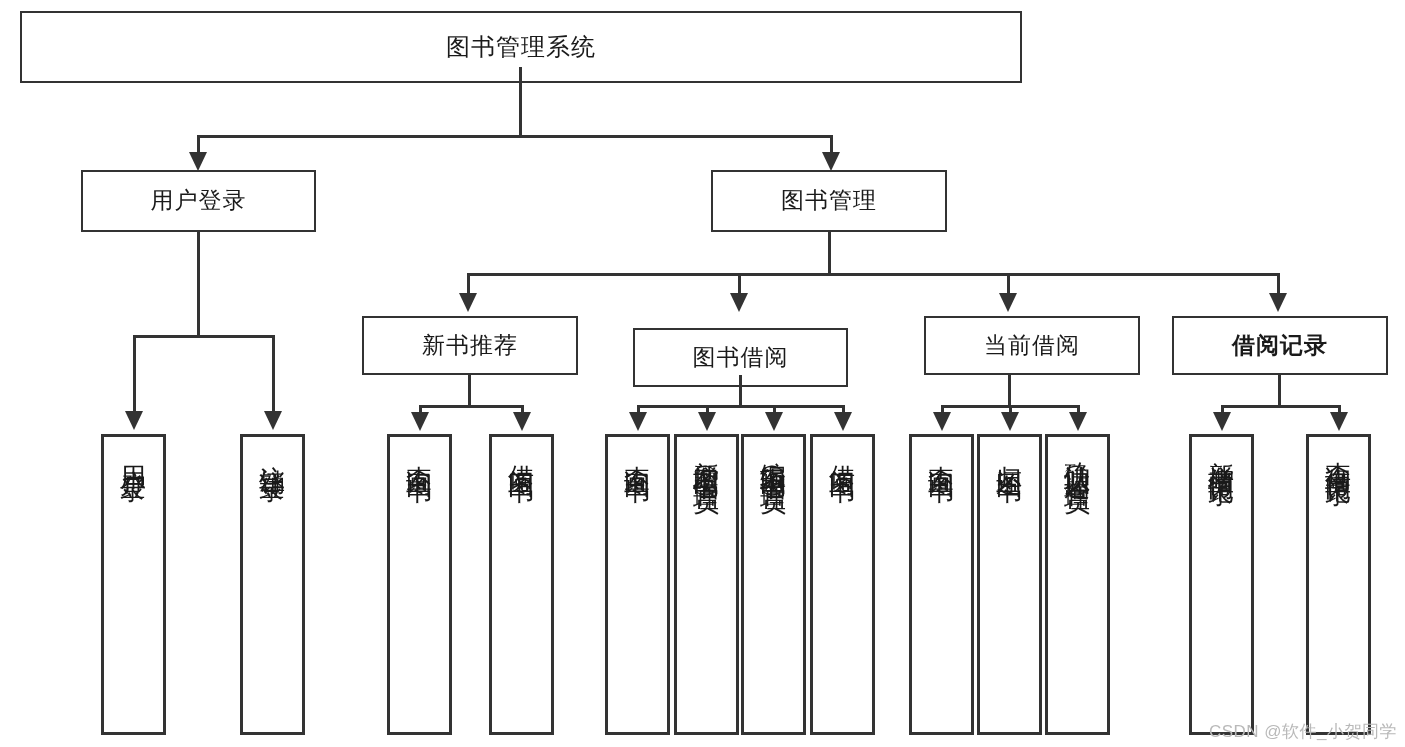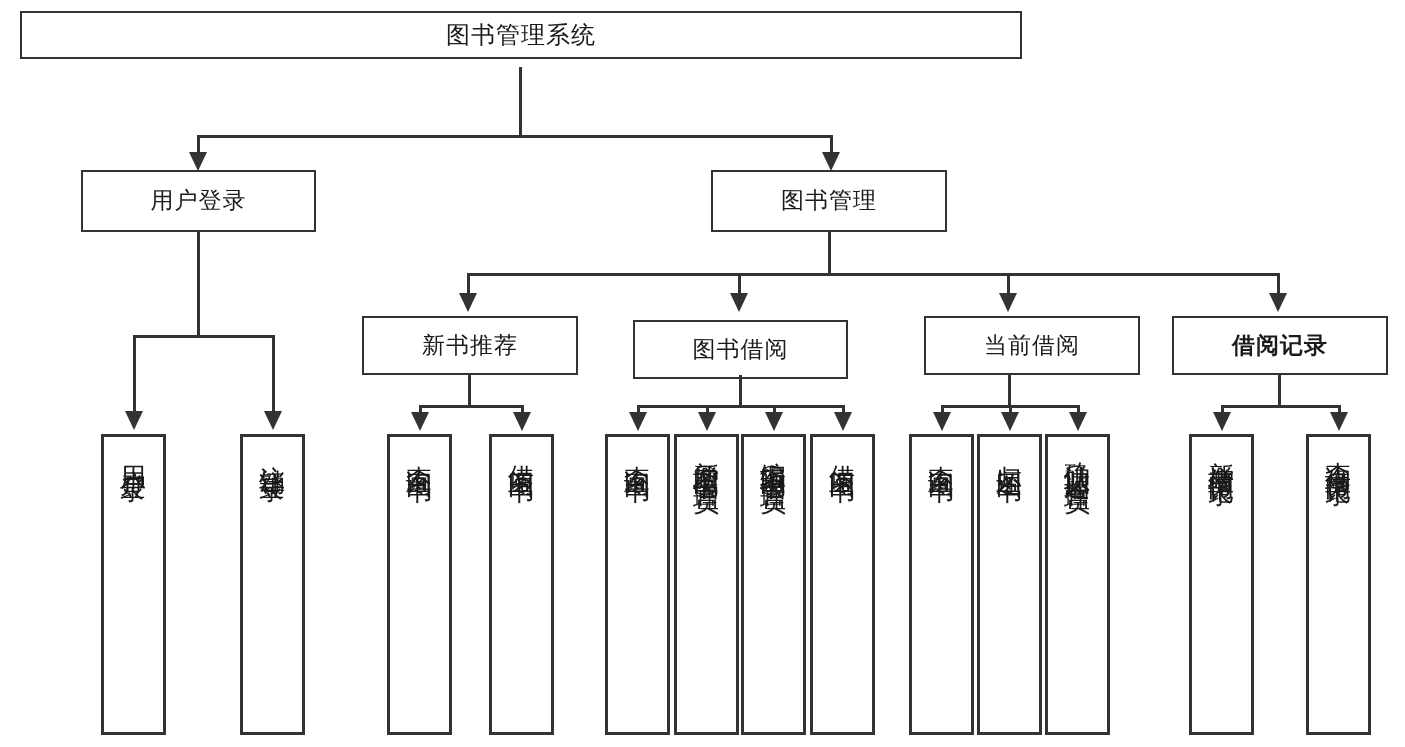--- a/index.html
+++ b/index.html
@@ -81,21 +81,21 @@
     letter-spacing:0.5px;
     white-space:nowrap;
     user-select:none;
   }
 </style>
 </head>
 <body>
 
 <div id="canvas">
 
-  <div class="node horiz title" style="left:20px;top:11px;width:1002px;height:48px;">
+  <div class="node horiz title" style="left:20px;top:11px;width:1002px;height:72px;">
     <span class="label">图书管理系统</span>
   </div>
 
   <div class="edge v" style="left:519px;top:67px;height:70px;"></div>
   <div class="edge h" style="left:197px;top:135px;width:636px;"></div>
   <div class="edge v" style="left:197px;top:135px;height:22px;"></div>
   <div class="edge v" style="left:830px;top:135px;height:22px;"></div>
   <div class="arrow" style="left:189px;top:152px;"></div>
   <div class="arrow" style="left:822px;top:152px;"></div>
 
@@ -121,21 +121,21 @@
   <div class="edge v" style="left:1007px;top:273px;height:24px;"></div>
   <div class="edge v" style="left:1277px;top:273px;height:24px;"></div>
   <div class="arrow" style="left:459px;top:293px;"></div>
   <div class="arrow" style="left:730px;top:293px;"></div>
   <div class="arrow" style="left:999px;top:293px;"></div>
   <div class="arrow" style="left:1269px;top:293px;"></div>
 
   <div class="node horiz" style="left:362px;top:316px;width:216px;height:59px;">
     <span class="label">新书推荐</span>
   </div>
-  <div class="node horiz" style="left:633px;top:320px;width:215px;height:59px;">
+  <div class="node horiz" style="left:633px;top:328px;width:215px;height:59px;">
     <span class="label">图书借阅</span>
   </div>
   <div class="node horiz" style="left:902px;top:316px;width:216px;height:59px;margin-left:22px;">
     <span class="label">当前借阅</span>
   </div>
   <div class="node horiz" style="left:1172px;top:316px;width:216px;height:59px;font-weight:bold;">
     <span class="label">借阅记录</span>
   </div>
 
   <div class="edge v" style="left:468px;top:375px;height:32px;"></div>
@@ -209,14 +209,15 @@
     <span class="label">确认归还（管理员）</span>
   </div>
 
   <div class="node vert tall" style="left:1189px;top:434px;width:65px;height:301px;">
     <span class="label">新增借阅记录</span>
   </div>
   <div class="node vert tall" style="left:1306px;top:434px;width:65px;height:301px;">
     <span class="label">查询借阅记录</span>
   </div>
 
+  <div id="watermark">CSDN @软件_小贺同学</div>
 
 </div>
 
 </body></html>

